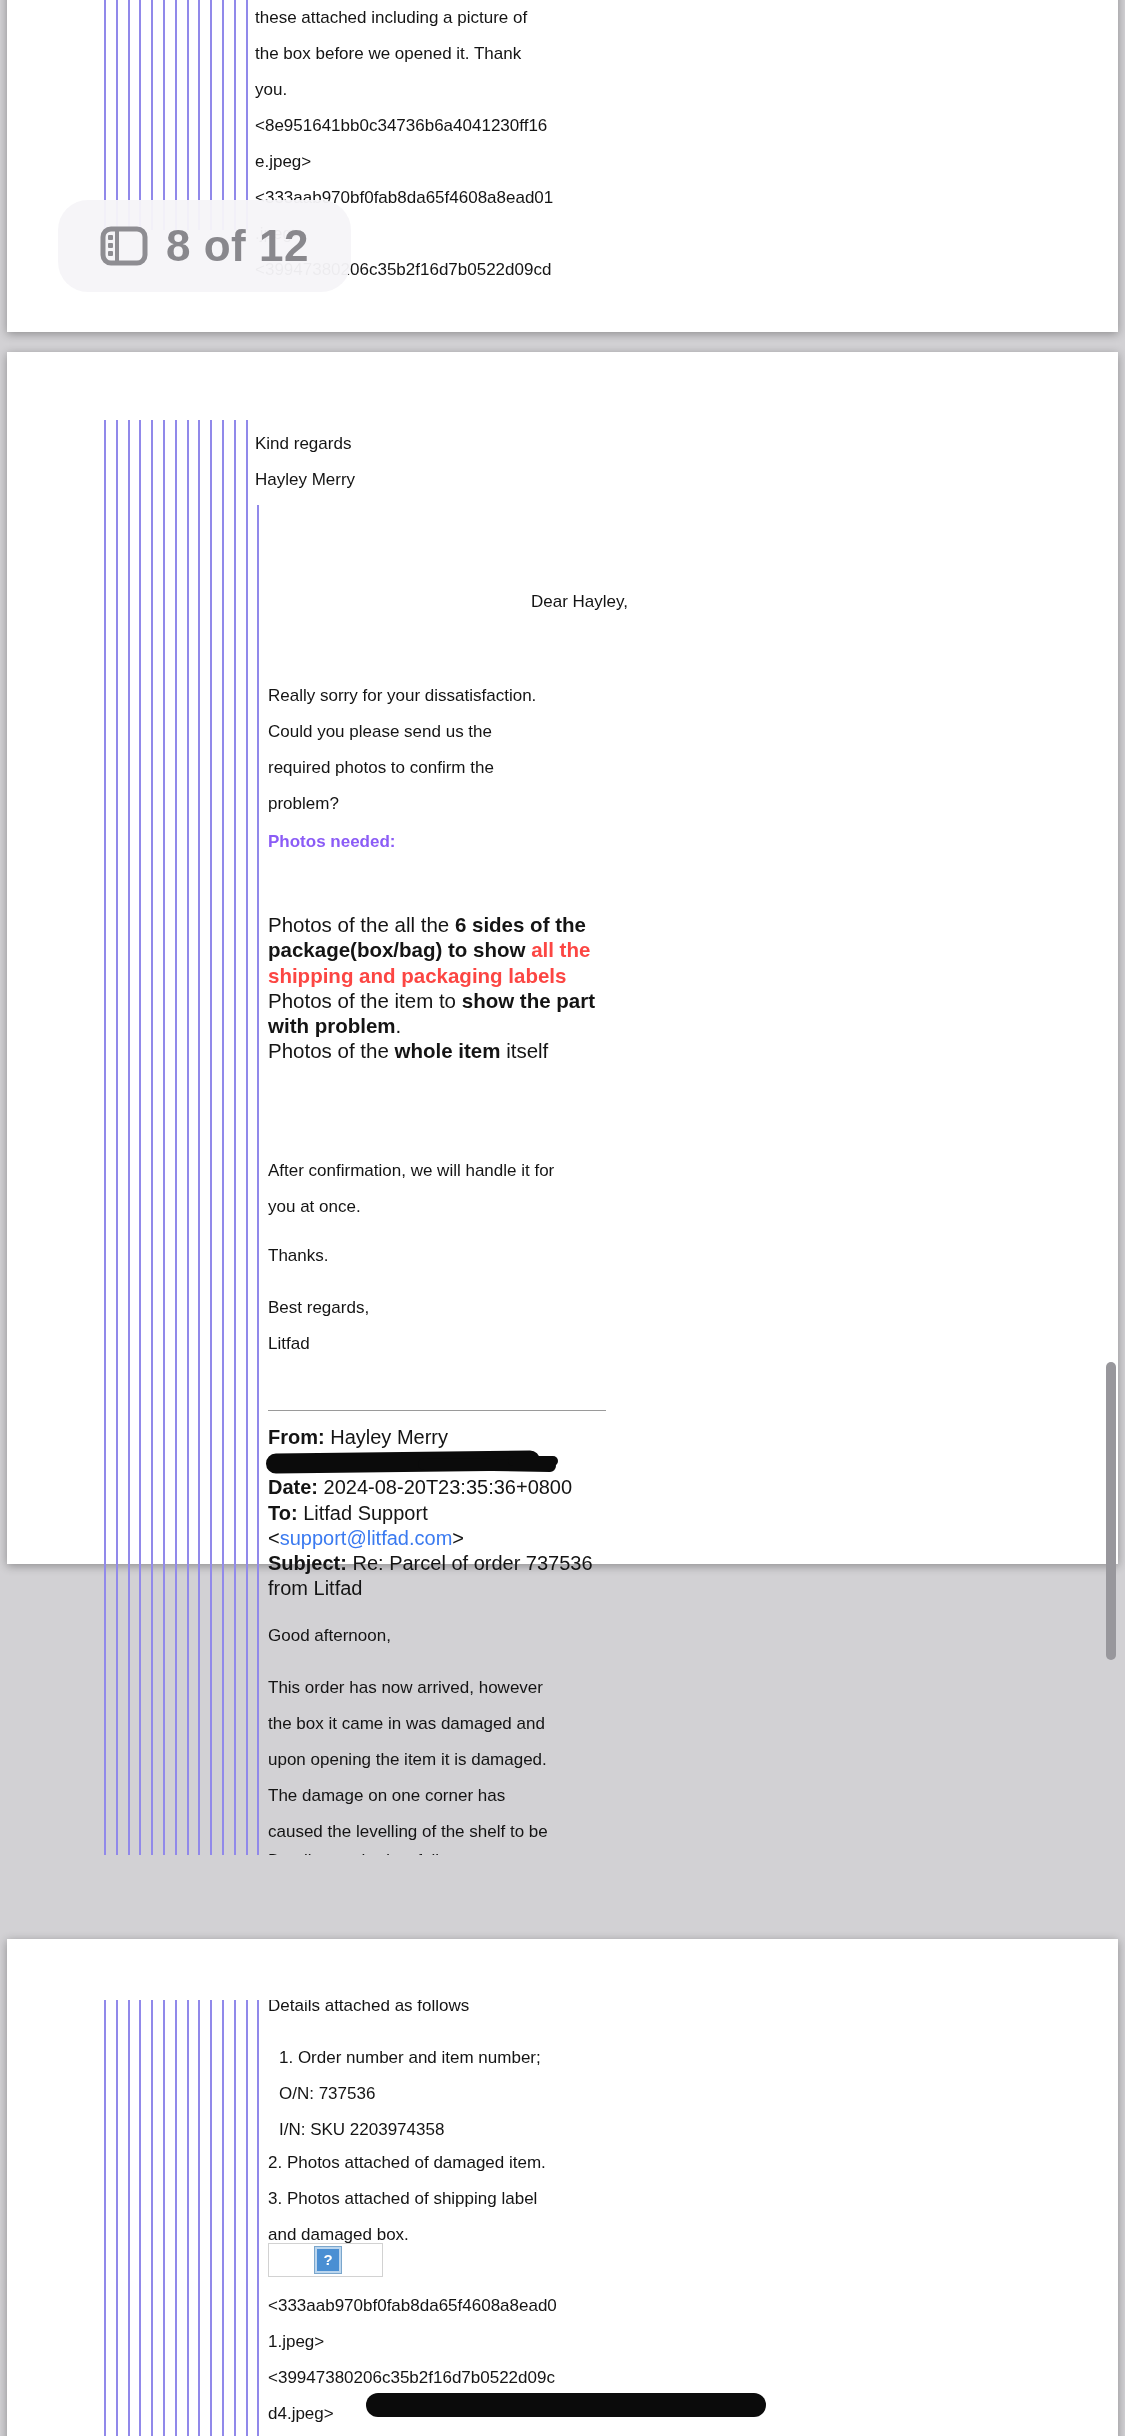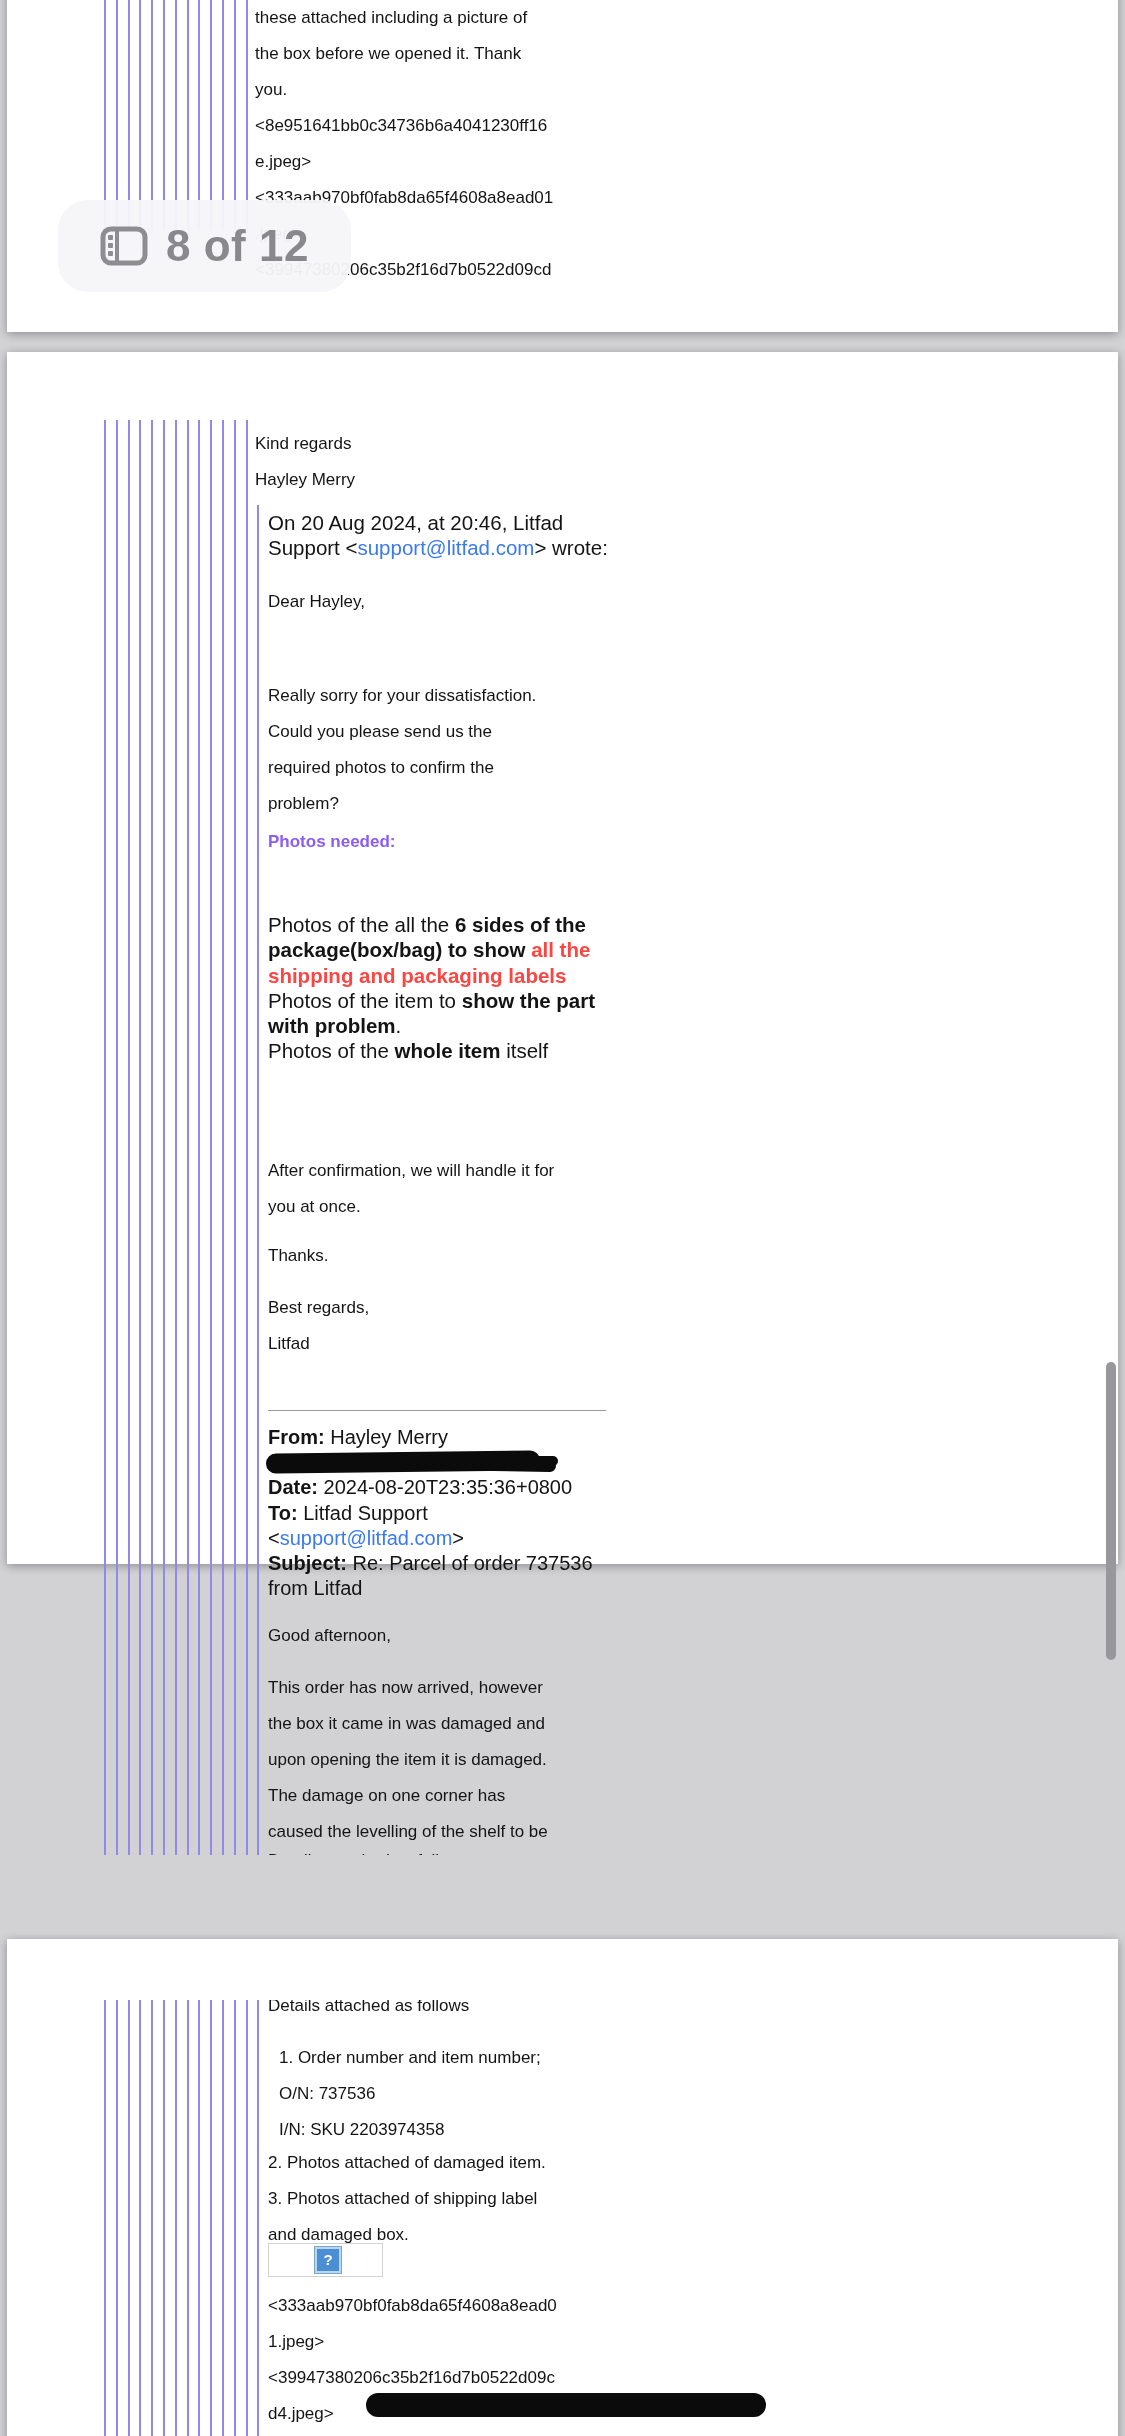--- a/index.html
+++ b/index.html
@@ -82,25 +82,22 @@
 
   <div class="page" style="top:352px;height:1212px;">
     <div class="clip" style="top:0;height:1503px;">
 
       <div class="qlines" style="left:97px;top:68px;height:1435px;"></div>
       <div class="qline-inner" style="left:250px;top:153px;height:1350px;"></div>
 
       <div class="txt" style="left:248px;top:74px;width:400px;">Kind regards
 Hayley Merry</div>
 
-      <div class="wrapblk" style="left:261px;top:158px;">
-        <span>On 20 Aug 2024, at 20:46, Litfad Support &lt;</span><span class="link">support@litfad.com</span><span>&gt; wrote:</span>
-      </div>
 
-      <div class="txt" style="left:261px;top:232px;width:360px;">Dear Hayley,</div>
+      <div class="txt" style="left:261px;top:232px;width:360px;text-align:right;">Dear Hayley,</div>
 
       <div class="txt" style="left:261px;top:326px;width:380px;">Really sorry for your dissatisfaction.
 Could you please send us the
 required photos to confirm the
 problem?</div>
 
       <div class="txt redhead" style="left:261px;top:472px;width:360px;">Photos needed:</div>
 
       <div class="wrapblk" style="left:261px;top:560px;">
         <div>

